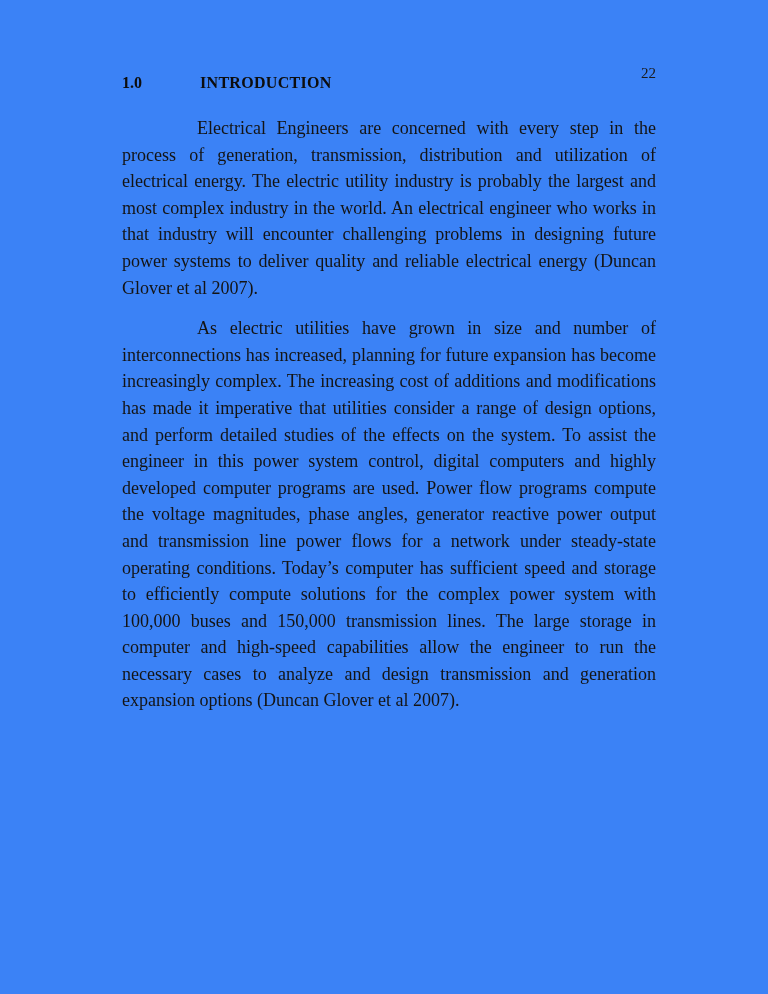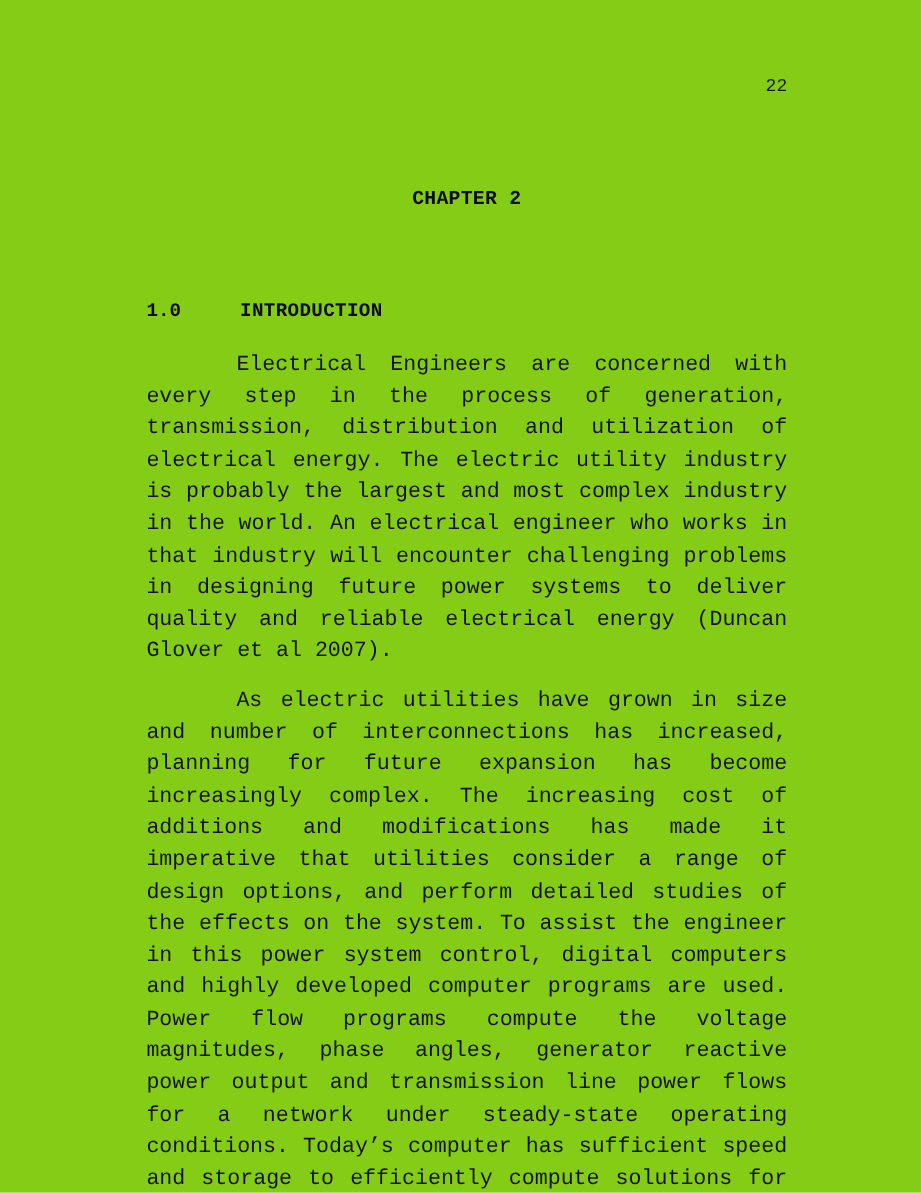--- a/index.html
+++ b/index.html
@@ -5,24 +5,24 @@
   html, body {
     margin: 0;
     padding: 0;
     background: #ffffff;
   }
 
   .page {
     position: relative;
     width: 768px;
     height: 994px;
-    background: #84cc16;
+    background: #3b82f6;
     margin: 0 auto;
     overflow: hidden;
-    font-family: Liberation Mono, monospace;
+    font-family: Liberation Serif, serif;
     color: #111111;
     -webkit-font-smoothing: antialiased;
   }
 
   
   .page-number {
     position: absolute;
     top: 64px;
     left: 0;
     width: 656px;
@@ -101,21 +101,20 @@
 </style>
 </head>
 <body>
 
 <div class="page">
 
   <div class="page-number">22</div>
 
   <div class="content">
 
-    <div class="chapter-heading">CHAPTER 2</div>
 
 
     <div class="section-heading">
       <span class="sec-num">1.0</span><span class="sec-label">INTRODUCTION</span>
     </div>
 
     <p class="body-paragraph first">Electrical Engineers are concerned with every step in the process of generation, transmission, distribution and utilization of electrical energy. The electric utility industry is probably the largest and most complex industry in the world. An electrical engineer who works in that industry will encounter challenging problems in designing future power systems to deliver quality and reliable electrical energy (Duncan Glover et al 2007).</p>
 
     <p class="body-paragraph spaced">As electric utilities have grown in size and number of interconnections has increased, planning for future expansion has become increasingly complex. The increasing cost of additions and modifications has made it imperative that utilities consider a range of design options, and perform detailed studies of the effects on the system. To assist the engineer in this power system control, digital computers and highly developed computer programs are used. Power flow programs compute the voltage magnitudes, phase angles, generator reactive power output and transmission line power flows for a network under steady-state operating conditions. Today’s computer has sufficient speed and storage to efficiently compute solutions for the complex power system with 100,000 buses and 150,000 transmission lines. The large storage in computer and high-speed capabilities allow the engineer to run the necessary cases to analyze and design transmission and generation expansion options (Duncan Glover et al 2007).</p>
 

